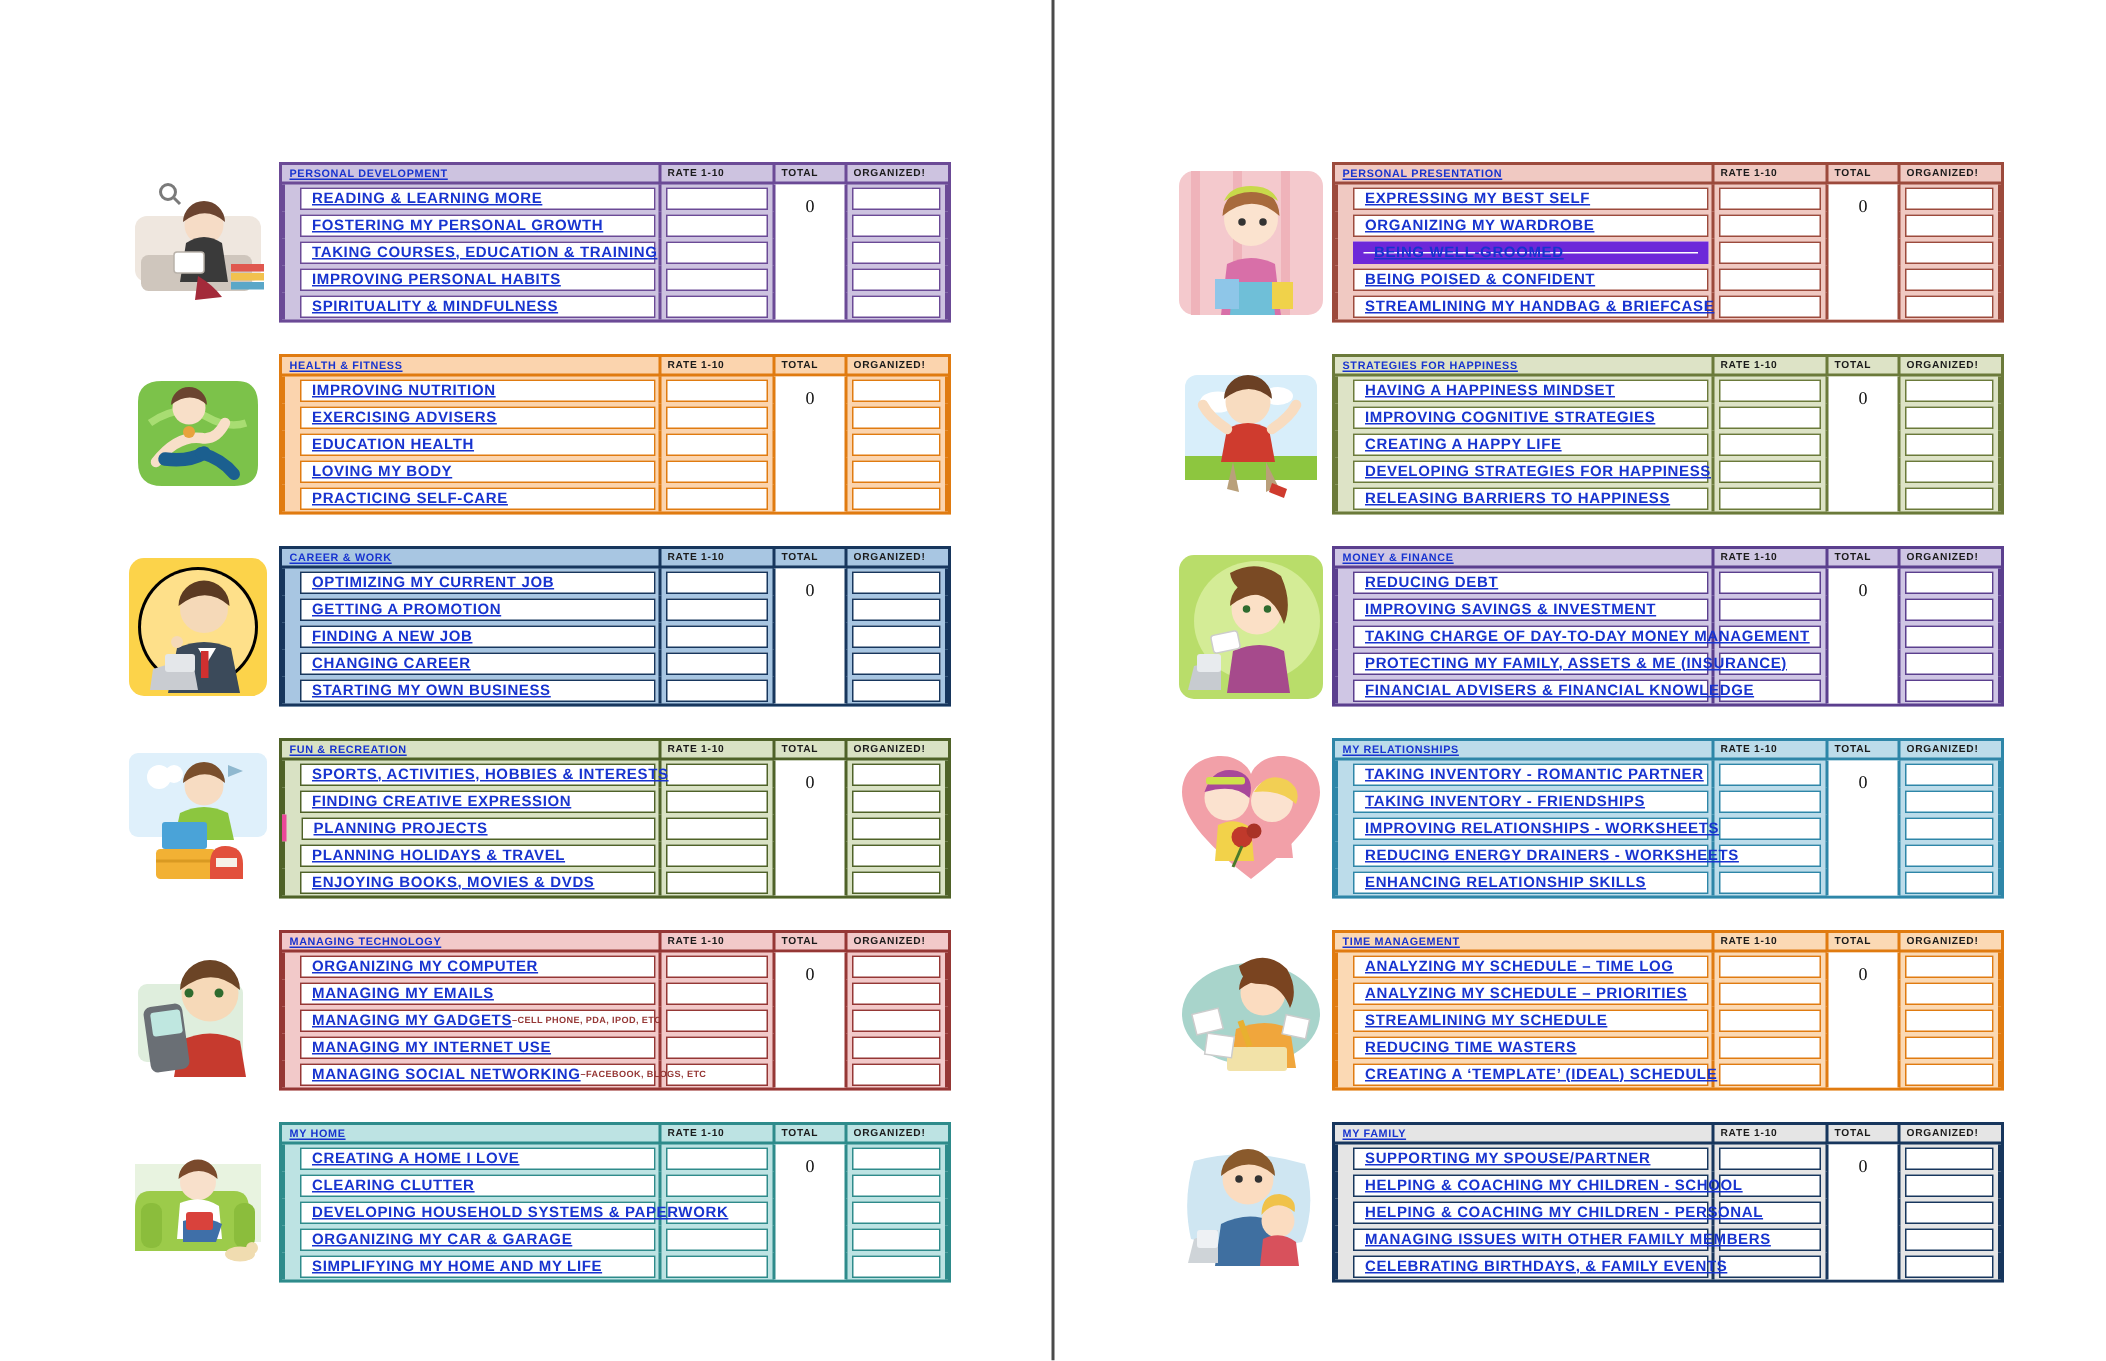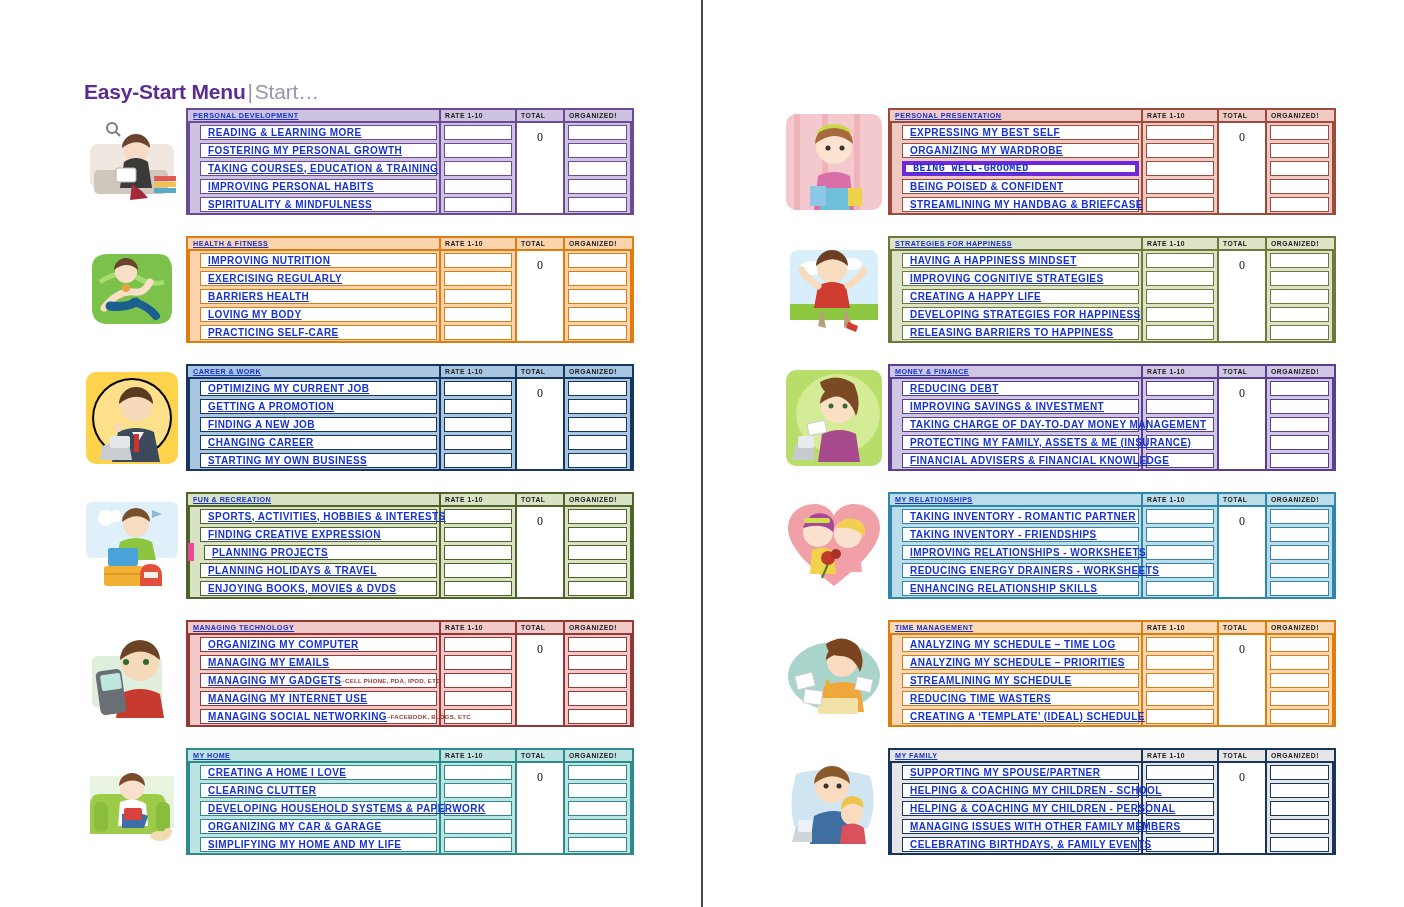--- a/index.html
+++ b/index.html
@@ -97,23 +97,20 @@
     color:#101010;
     padding-top:7px;
     font-family:"Liberation Serif", serif;
   }
 </style>
 </head>
 <body>
 
 <div class="spread">
   <div class="page left" id="page-left">
-      <div class="page-title">
-      <span class="title-bold">Easy-Start Menu</span><span class="title-sep">|</span><span class="title-light">Start…</span>
-    </div>
       <div class="sections">
         <div class="section">
     <div class="thumb">
             <svg viewBox="0 0 104 104" xmlns="http://www.w3.org/2000/svg">
        <rect x="0" y="0" width="104" height="104" rx="9" fill="#ffffff"></rect>
               <rect x="10" y="34" width="84" height="44" rx="8" fill="#efe7df"></rect>
         <rect x="14" y="60" width="74" height="24" rx="5" fill="#cfc6bd"></rect>
         <circle cx="56" cy="40" r="13" fill="#f6dcc6"></circle>
      <path d="M42 38 a14 14 0 0 1 28 0 q-13 -11.700000000000001 -28 0z" fill="#6b4430"></path>
         <path d="M44 52 q12 -8 24 0 l4 26 h-32z" fill="#3a3a3a"></path>
@@ -257,36 +254,36 @@
         <div class="inputbox" style="border:1px solid #e07b10;"></div>
       </td>
       <td class="totalcell c-total" rowspan="5" style="border-left:1px solid #e07b10;border-right:1px solid #e07b10;">0</td>
       <td class="rowcell c-org" style="border-left:1px solid #e07b10;border-right:2px solid #e07b10;">
         <div class="inputbox" style="border:1px solid #e07b10;"></div>
       </td>
     </tr>
               <tr>
       <td class="rowcell c-item" style="border-left:2px solid #e07b10;border-right:1px solid #e07b10;">
         <div class="itembox" style="border:1px solid #e07b10;">
-          <span class="itemtext">EXERCISING REGULARLY</span>
+          <span class="itemtext">EXERCISING ADVISERS</span>
                     <span class="itemsuffix" style="color:#e07b10;"></span>
         </div>
       </td>
       <td class="rowcell c-rate" style="border-left:1px solid #e07b10;border-right:1px solid #e07b10;">
         <div class="inputbox" style="border:1px solid #e07b10;"></div>
       </td>
 
       <td class="rowcell c-org" style="border-left:1px solid #e07b10;border-right:2px solid #e07b10;">
         <div class="inputbox" style="border:1px solid #e07b10;"></div>
       </td>
     </tr>
               <tr>
       <td class="rowcell c-item" style="border-left:2px solid #e07b10;border-right:1px solid #e07b10;">
         <div class="itembox" style="border:1px solid #e07b10;">
-          <span class="itemtext">BARRIERS HEALTH</span>
+          <span class="itemtext">EDUCATION HEALTH</span>
                     <span class="itemsuffix" style="color:#e07b10;"></span>
         </div>
       </td>
       <td class="rowcell c-rate" style="border-left:1px solid #e07b10;border-right:1px solid #e07b10;">
         <div class="inputbox" style="border:1px solid #e07b10;"></div>
       </td>
 
       <td class="rowcell c-org" style="border-left:1px solid #e07b10;border-right:2px solid #e07b10;">
         <div class="inputbox" style="border:1px solid #e07b10;"></div>
       </td>
@@ -489,21 +486,21 @@
       </td>
       <td class="rowcell c-rate" style="border-left:1px solid #4f6228;border-right:1px solid #4f6228;">
         <div class="inputbox" style="border:1px solid #4f6228;"></div>
       </td>
 
       <td class="rowcell c-org" style="border-left:1px solid #4f6228;border-right:2px solid #4f6228;">
         <div class="inputbox" style="border:1px solid #4f6228;"></div>
       </td>
     </tr>
               <tr>
-      <td class="rowcell c-item" style="border-left:6px solid #ec4899;border-right:1px solid #4f6228;margin-top:17px;">
+      <td class="rowcell c-item" style="border-left:3px solid #ec4899;border-right:1px solid #4f6228;margin-top:17px;">
         <div class="itembox" style="border:1px solid #4f6228;">
           <span class="itemtext">PLANNING PROJECTS</span>
                     <span class="itemsuffix" style="color:#4f6228;"></span>
         </div>
       </td>
       <td class="rowcell c-rate" style="border-left:1px solid #4f6228;border-right:1px solid #4f6228;">
         <div class="inputbox" style="border:1px solid #4f6228;"></div>
       </td>
 
       <td class="rowcell c-org" style="border-left:1px solid #4f6228;border-right:2px solid #4f6228;">
@@ -821,21 +818,21 @@
       <td class="rowcell c-rate" style="border-left:1px solid #9c4a3c;border-right:1px solid #9c4a3c;">
         <div class="inputbox" style="border:1px solid #9c4a3c;"></div>
       </td>
 
       <td class="rowcell c-org" style="border-left:1px solid #9c4a3c;border-right:2px solid #9c4a3c;">
         <div class="inputbox" style="border:1px solid #9c4a3c;"></div>
       </td>
     </tr>
               <tr>
       <td class="rowcell c-item" style="border-left:2px solid #9c4a3c;border-right:1px solid #9c4a3c;">
-        <div class="itembox" style="border:4px solid #6d28d9;font-family:Liberation Mono, monospace;">
+        <div class="itembox" style="border:7px solid #6d28d9;">
           <span class="itemtext">BEING WELL-GROOMED</span>
                     <span class="itemsuffix" style="color:#9c4a3c;"></span>
         </div>
       </td>
       <td class="rowcell c-rate" style="border-left:1px solid #9c4a3c;border-right:1px solid #9c4a3c;">
         <div class="inputbox" style="border:1px solid #9c4a3c;"></div>
       </td>
 
       <td class="rowcell c-org" style="border-left:1px solid #9c4a3c;border-right:2px solid #9c4a3c;">
         <div class="inputbox" style="border:1px solid #9c4a3c;"></div>

